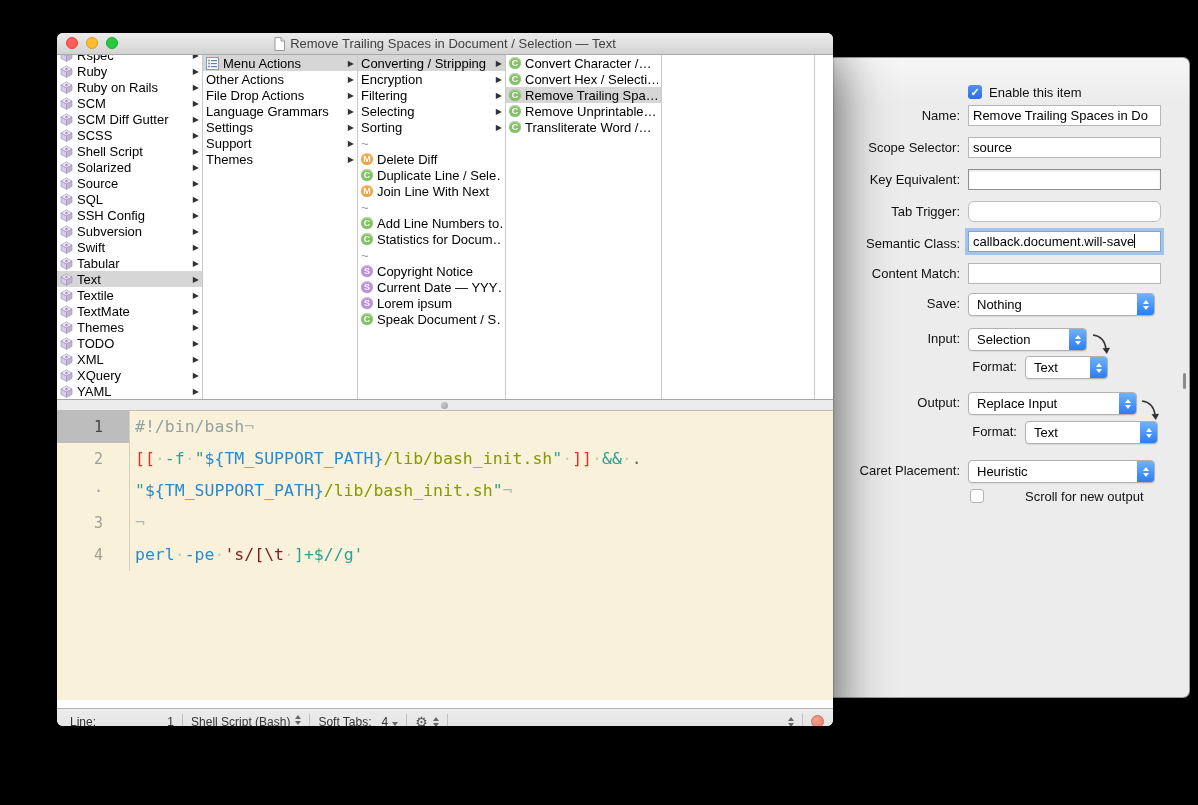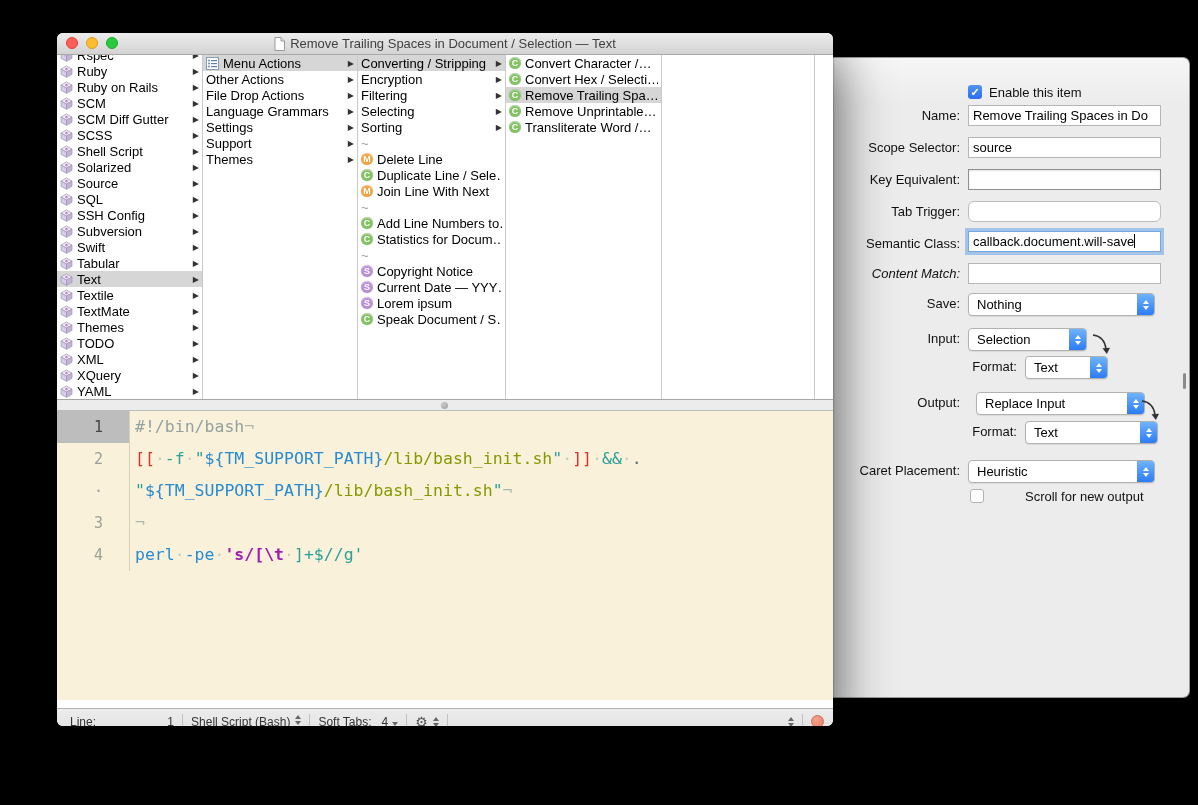--- a/index.html
+++ b/index.html
@@ -121,21 +121,21 @@
     <div class="drow" style="top:143px;left:0;right:0;">
       <div class="dlabel">Tab Trigger:</div>
       <div class="dfield rounded"><span></span></div>
     </div>
 
     <div class="drow" style="top:173px;left:0;right:0;">
       <div class="dlabel" style="top:2px;">Semantic Class:</div>
       <div class="dfield focused"><span>callback.document.will-save</span><span class="cursor"></span></div>
     </div>
 
-    <div class="drow" style="top:205px;left:0;right:0;font-style:italic;">
+    <div class="drow" style="top:205px;left:0;right:0;">
       <div class="dlabel">Content Match:</div>
       <div class="dfield"><span></span></div>
     </div>
 
     <div class="drow" style="top:270px;left:0;right:0;">
       <div class="dlabel">Input:</div>
       <div class="popup" style="left:135px;width:117px;">
         <span class="val">Selection</span>
         <span class="cap">
             <span class="tri-up"></span>
@@ -165,21 +165,21 @@
         <span class="val">Text</span>
         <span class="cap">
             <span class="tri-up"></span>
             <span class="tri-dn"></span>
           </span>
       </div>
     </div>
 
     <div class="drow" style="top:334px;left:0;right:0;">
       <div class="dlabel">Output:</div>
-      <div class="popup" style="left:143px;width:167px;">
+      <div class="popup" style="left:135px;width:167px;">
         <span class="val">Replace Input</span>
         <span class="cap">
             <span class="tri-up"></span>
             <span class="tri-dn"></span>
           </span>
       </div>
       <svg class="curve" style="left:307px;top:5px;" viewBox="0 0 22 24">
         <path d="M2,4 C10,5 14,10 15,18" fill="none" stroke="#333" stroke-width="1.6"></path>
         <polygon points="15.8,23 11.5,17.2 19,16.8" fill="#333"></polygon>
       </svg>
@@ -516,21 +516,21 @@
             </div>
             <div class="row">
               <span class="lab">Sorting</span>
               <span class="arrow">▶</span>
             </div>
             <div class="row muted">
               <span class="lab">~</span>
             </div>
             <div class="row">
               <span class="badge" style="background:#F2A33C">M</span>
-              <span class="lab">Delete Line</span>
+              <span class="lab">Delete Diff</span>
             </div>
             <div class="row">
               <span class="badge" style="background:#83C263">C</span>
               <span class="lab">Duplicate Line / Sele…</span>
             </div>
             <div class="row">
               <span class="badge" style="background:#F2A33C">M</span>
               <span class="lab">Join Line With Next</span>
             </div>
             <div class="row muted">
@@ -610,21 +610,21 @@
         <div class="eline">
           <div class="gut">·</div>
           <div class="codecell"><span style="color: rgb(42, 161, 152);">"</span><span style="color: rgb(38, 139, 210);">${TM_SUPPORT_PATH}</span><span style="color: rgb(133, 153, 0);">/lib/bash_init.sh</span><span style="color: rgb(42, 161, 152);">"</span><span style="color: rgb(173, 184, 177);">¬</span></div>
         </div>
         <div class="eline">
           <div class="gut">3</div>
           <div class="codecell"><span style="color: rgb(173, 184, 177);">¬</span></div>
         </div>
         <div class="eline">
           <div class="gut">4</div>
-          <div class="codecell"><span style="color: rgb(38, 139, 210);">perl</span><span style="color: rgb(195, 204, 194);">·</span><span style="color: rgb(38, 139, 210);">-pe</span><span style="color: rgb(195, 204, 194);">·</span><span style="color: #a21caf; font-weight: bold;">'s/[\t</span><span style="color: rgb(195, 204, 194);">·</span><span style="color: rgb(42, 161, 152);">]+$//g'</span></div>
+          <div class="codecell"><span style="color: rgb(38, 139, 210);">perl</span><span style="color: rgb(195, 204, 194);">·</span><span style="color: rgb(38, 139, 210);">-pe</span><span style="color: rgb(195, 204, 194);">·</span><span style="color: #7f1d1d;">'s/[\t</span><span style="color: rgb(195, 204, 194);">·</span><span style="color: rgb(42, 161, 152);">]+$//g'</span></div>
         </div>
       </div>
 
     <div class="statusbar">
       <span style="margin-left:13px;">Line:</span>
       <span style="width:78px;text-align:right;display:inline-block;">1</span>
       <span class="sb-div"></span>
       <span style="display:inline-flex;align-items:flex-start;">
         <span>Shell Script (Bash)</span>
         <span class="stepper">

